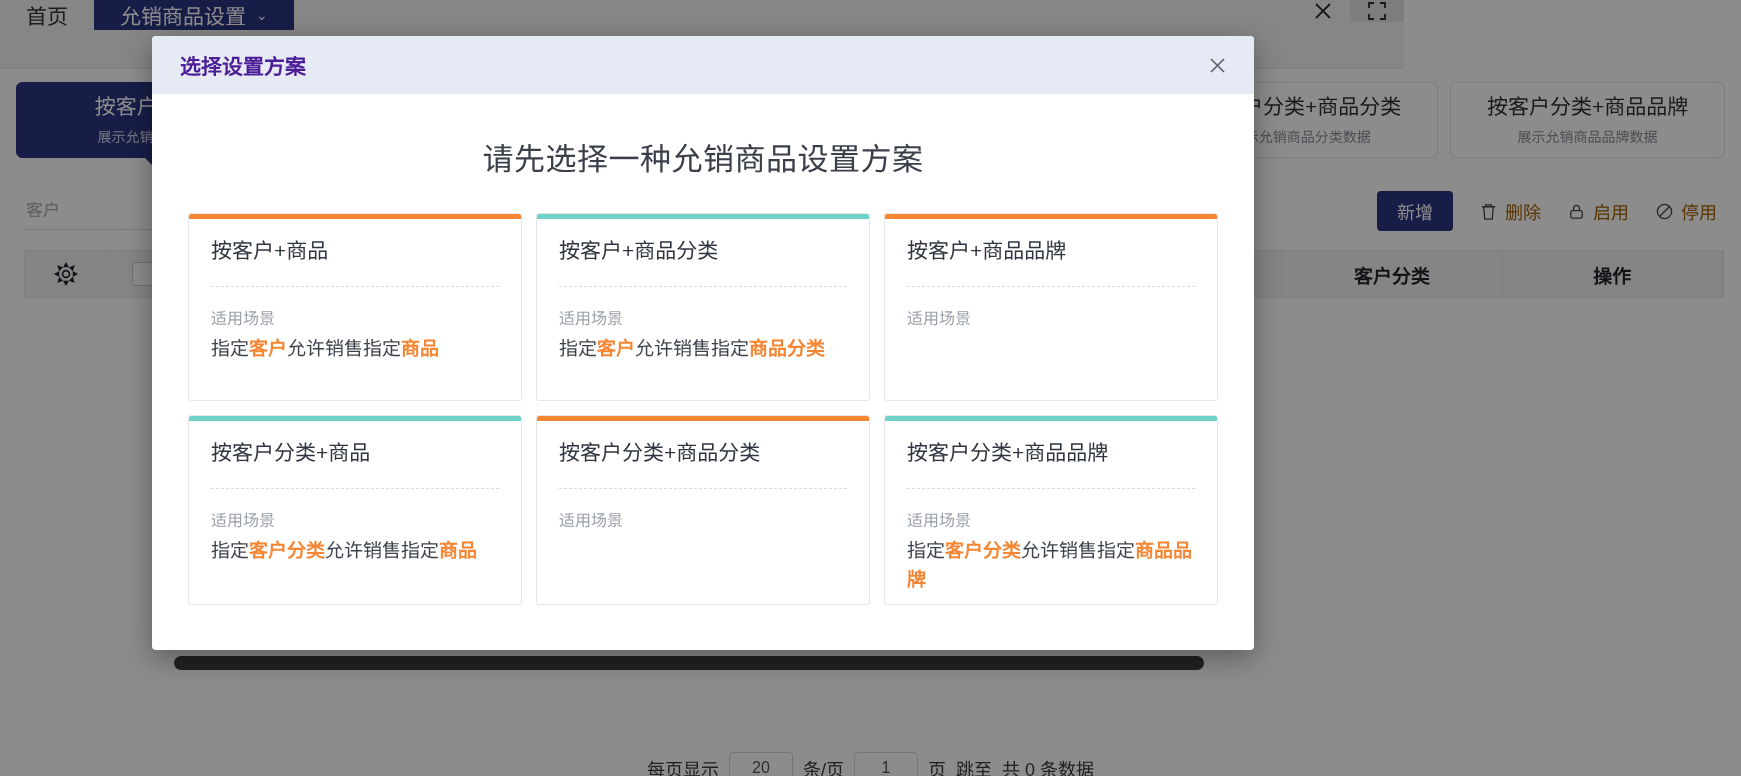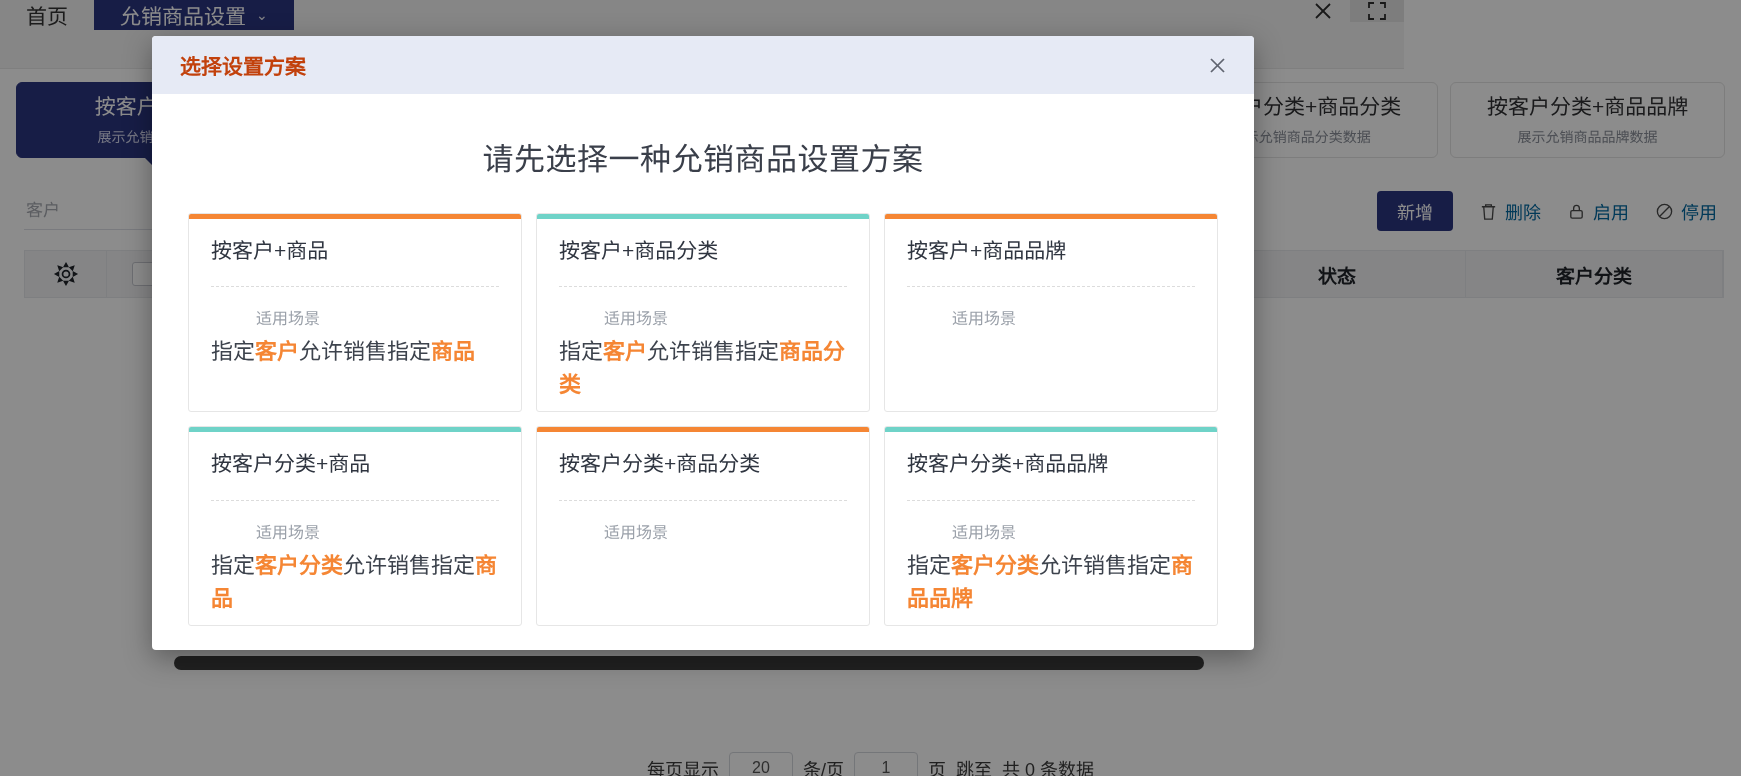--- a/index.html
+++ b/index.html
@@ -35,21 +35,21 @@
   .mode-card.selected .mc-sub{color:#d5d8ee;}
   .mode-card.selected:after{content:"";position:absolute;left:50%;bottom:-9px;margin-left:-9px;
              width:0;height:0;border-left:9px solid transparent;border-right:9px solid transparent;
              border-top:9px solid #2b3580;}
 
   .filter-row{position:absolute;left:0;top:180px;width:1741px;height:62px;
               display:flex;align-items:center;box-sizing:border-box;padding:0 24px;}
   .search-field{width:190px;border-bottom:1px solid #dcdfe6;padding:4px 2px 8px 2px;}
   .search-field .ph{font-size:17px;color:#a8abb2;}
   .tool-spacer{flex:1;}
-  .toolbtn{display:flex;align-items:center;gap:7px;font-size:18px;color:#0369a1;
+  .toolbtn{display:flex;align-items:center;gap:7px;font-size:18px;color:#a16207;
            margin-left:26px;white-space:nowrap;}
   .toolbtn.primary{background:#2b3580;color:#fff;padding:7px 20px;border-radius:4px;}
 
   .table-head{position:absolute;left:24px;top:250px;width:1700px;height:48px;
               background:#f2f3f5;display:flex;align-items:stretch;
               border:1px solid #e6e8eb;box-sizing:border-box;}
   .th{display:flex;align-items:center;justify-content:center;font-size:19px;color:#1f2329;
       font-weight:bold;border-right:1px solid #e6e8eb;box-sizing:border-box;}
   .th.gear{width:82px;}
   .th.chk{width:74px;}
@@ -69,36 +69,36 @@
 
   
   #dim{position:absolute;inset:0;background:rgba(0,0,0,.45);}
 
   
   #modal{position:absolute;left:152px;top:36px;width:1102px;height:614px;
          background:#ffffff;border-radius:4px;box-shadow:0 8px 28px rgba(0,0,0,.35);
          overflow:hidden;}
   .modal-head{height:58px;background:#e6eaf5;display:flex;align-items:center;
               padding:0 22px 0 28px;box-sizing:border-box;}
-  .modal-head .mh-title{font-size:21px;font-weight:bold;color:#c2410c;flex:1;}
+  .modal-head .mh-title{font-size:21px;font-weight:bold;color:#4c1d95;flex:1;}
   .modal-head .mh-close{width:30px;height:30px;display:flex;align-items:center;
               justify-content:center;cursor:pointer;color:#5f6470;}
   .modal-body{padding:34px 36px 30px 36px;box-sizing:border-box;}
   .modal-h1{text-align:center;font-size:31px;color:#3a3f4a;margin:6px 0 34px 0;
             letter-spacing:.5px;}
 
   .grid{display:grid;grid-template-columns:repeat(3,1fr);gap:14px 14px;}
   .scheme{border:1px solid #e6e6e6;border-radius:3px;background:#fff;
           padding:0 0 10px 0;box-sizing:border-box;min-height:188px;cursor:pointer;}
   .scheme .bar{height:5px;border-radius:2px 2px 0 0;}
   .scheme .body{padding:18px 22px 0 22px;}
   .scheme .s-title{font-size:21px;color:#2f3540;line-height:1.3;}
   .scheme .sep{border-top:1px dashed #dcdcdc;margin:22px 0 18px 0;}
-  .scheme .s-label{font-size:16px;color:#9aa0a9;margin-bottom:6px;margin-left:45px;}
-  .scheme .s-desc{font-size:22px;color:#3d434d;line-height:1.5;}
+  .scheme .s-label{font-size:16px;color:#9aa0a9;margin-bottom:6px;}
+  .scheme .s-desc{font-size:19px;color:#3d434d;line-height:1.5;}
   .scheme .s-desc b{color:#f58634;font-weight:bold;}
 </style>
 </head>
 <body>
 
 <div id="app-bg">
 
   <div class="topbar">
     <div class="tab home">
       <span>首页</span>
@@ -191,20 +191,21 @@
     </div>
     <div class="th chk">
       <span class="chkbox"></span>
     </div>
     <div class="th flex">客户</div>
     <div class="th flex">商品</div>
     <div class="th flex">开始日期</div>
     <div class="th flex">结束日期</div>
     <div class="th flex">状态</div>
     <div class="th flex">客户分类</div>
+    <div class="th flex">操作</div>
   </div>
 
   <div class="hscroll">
     <div class="thumb"></div>
   </div>
 
   <div class="pager">
     <span>每页显示</span>
     <span class="box">20</span>
     <span>条/页</span>

